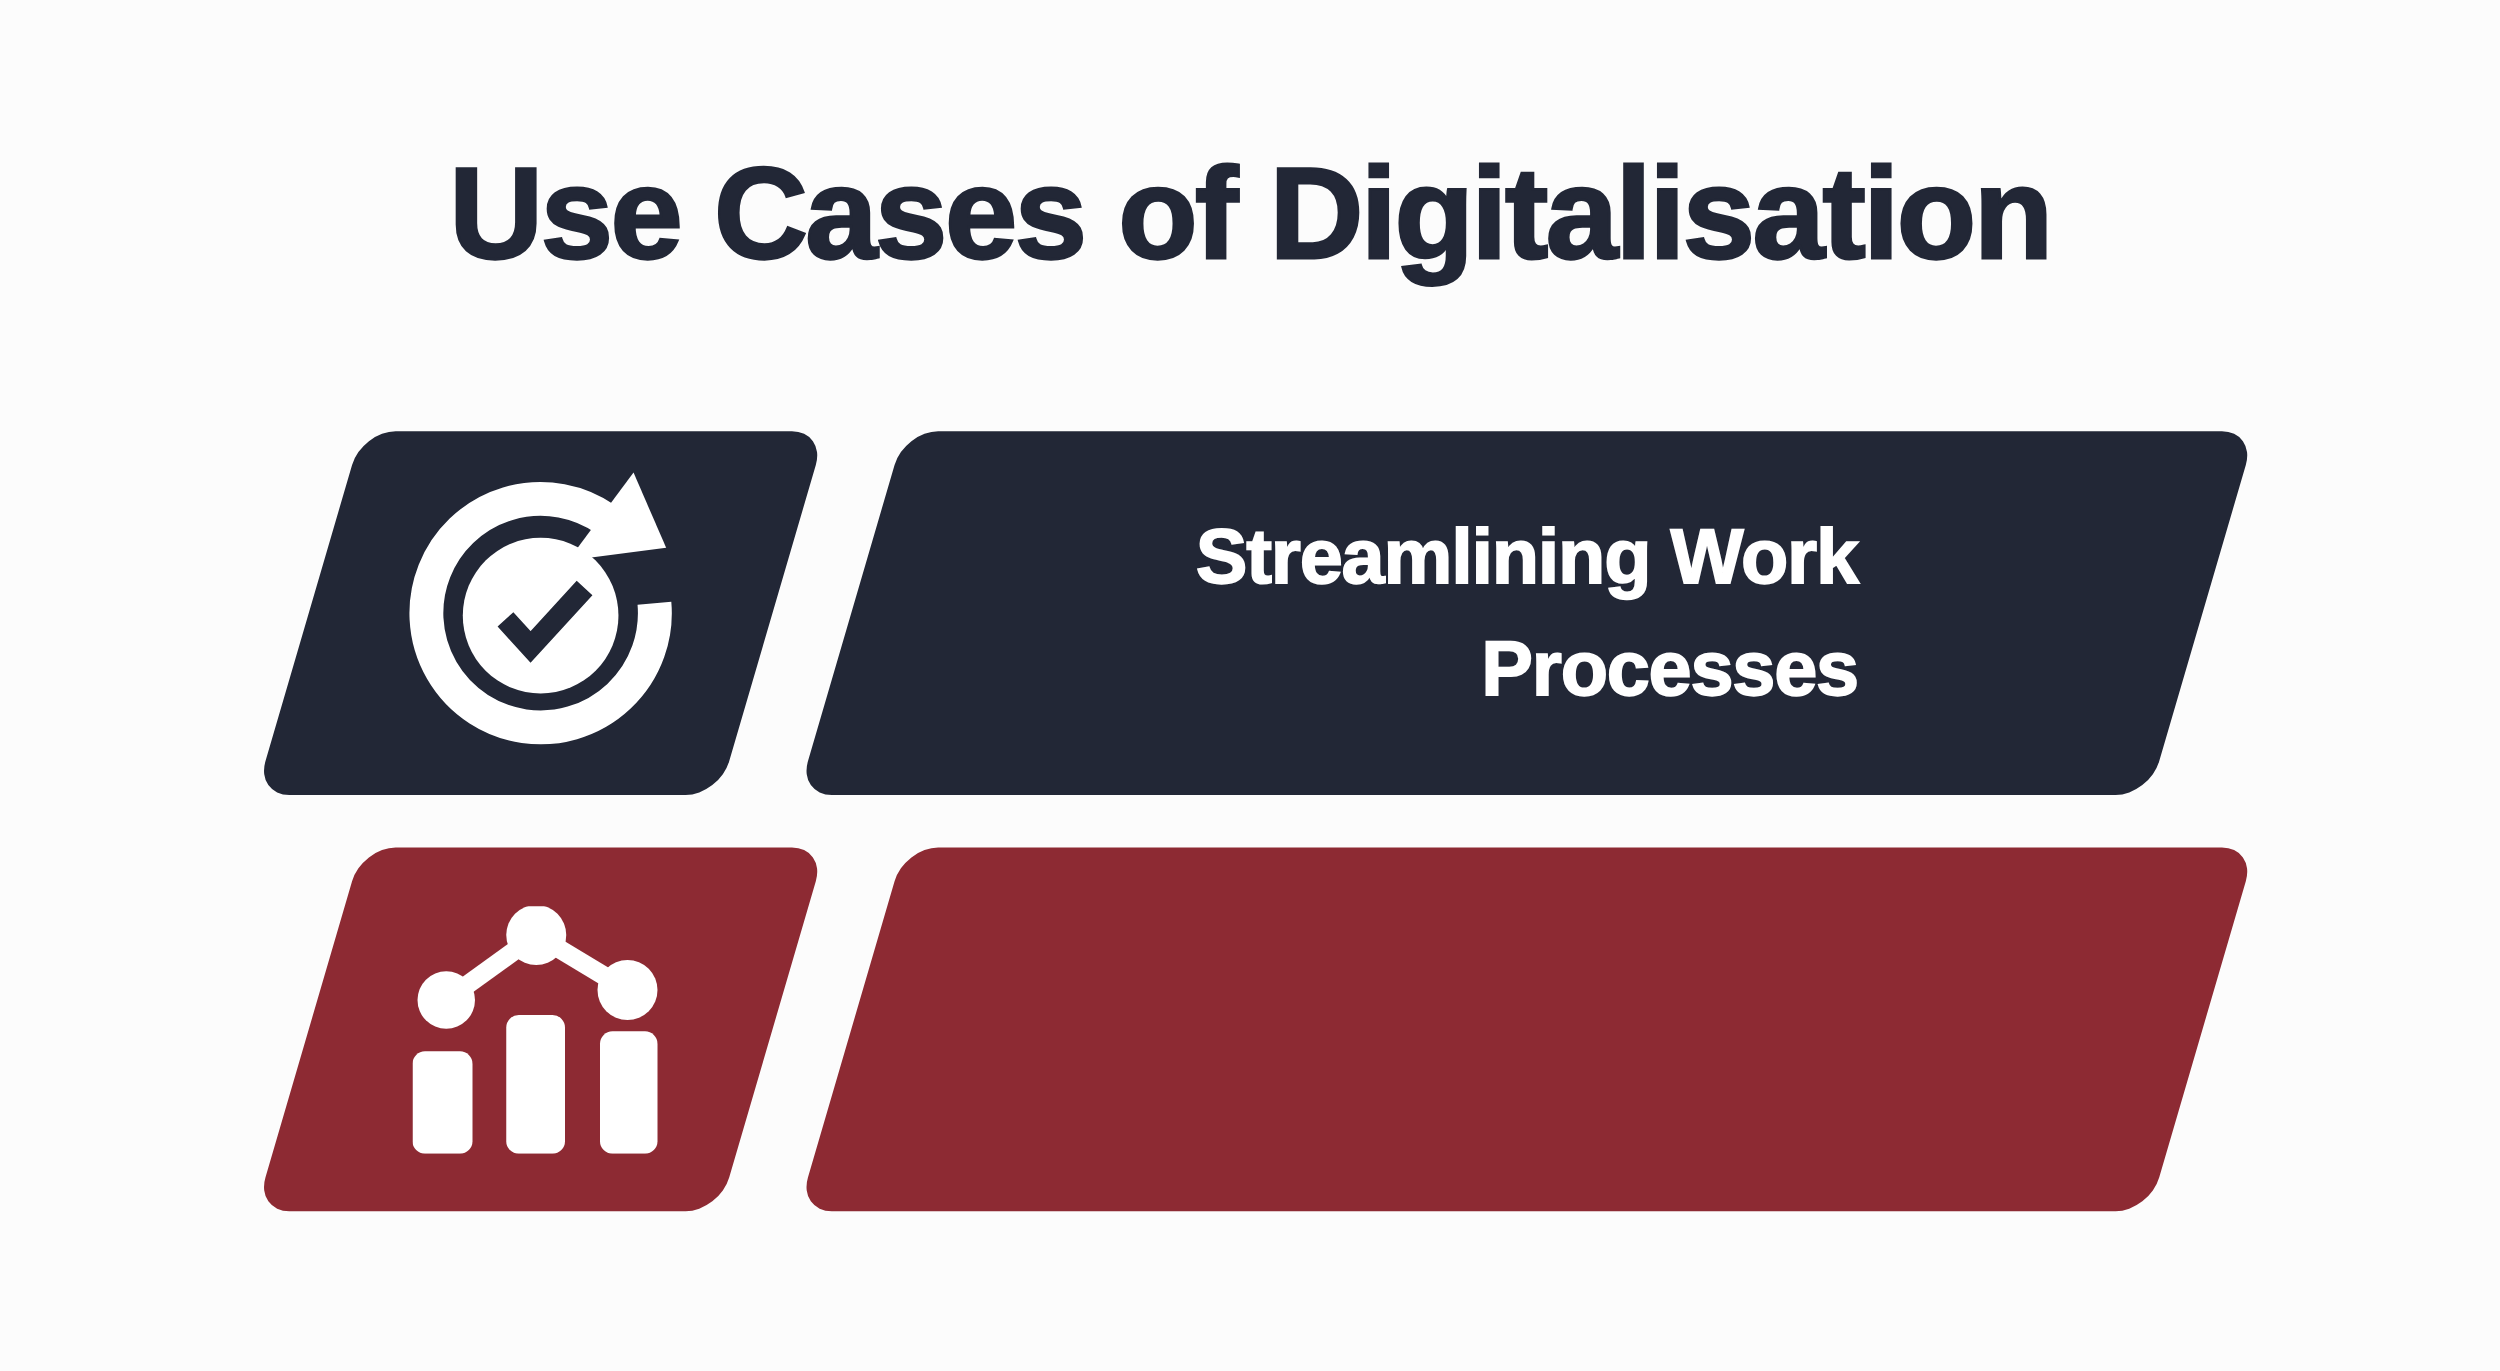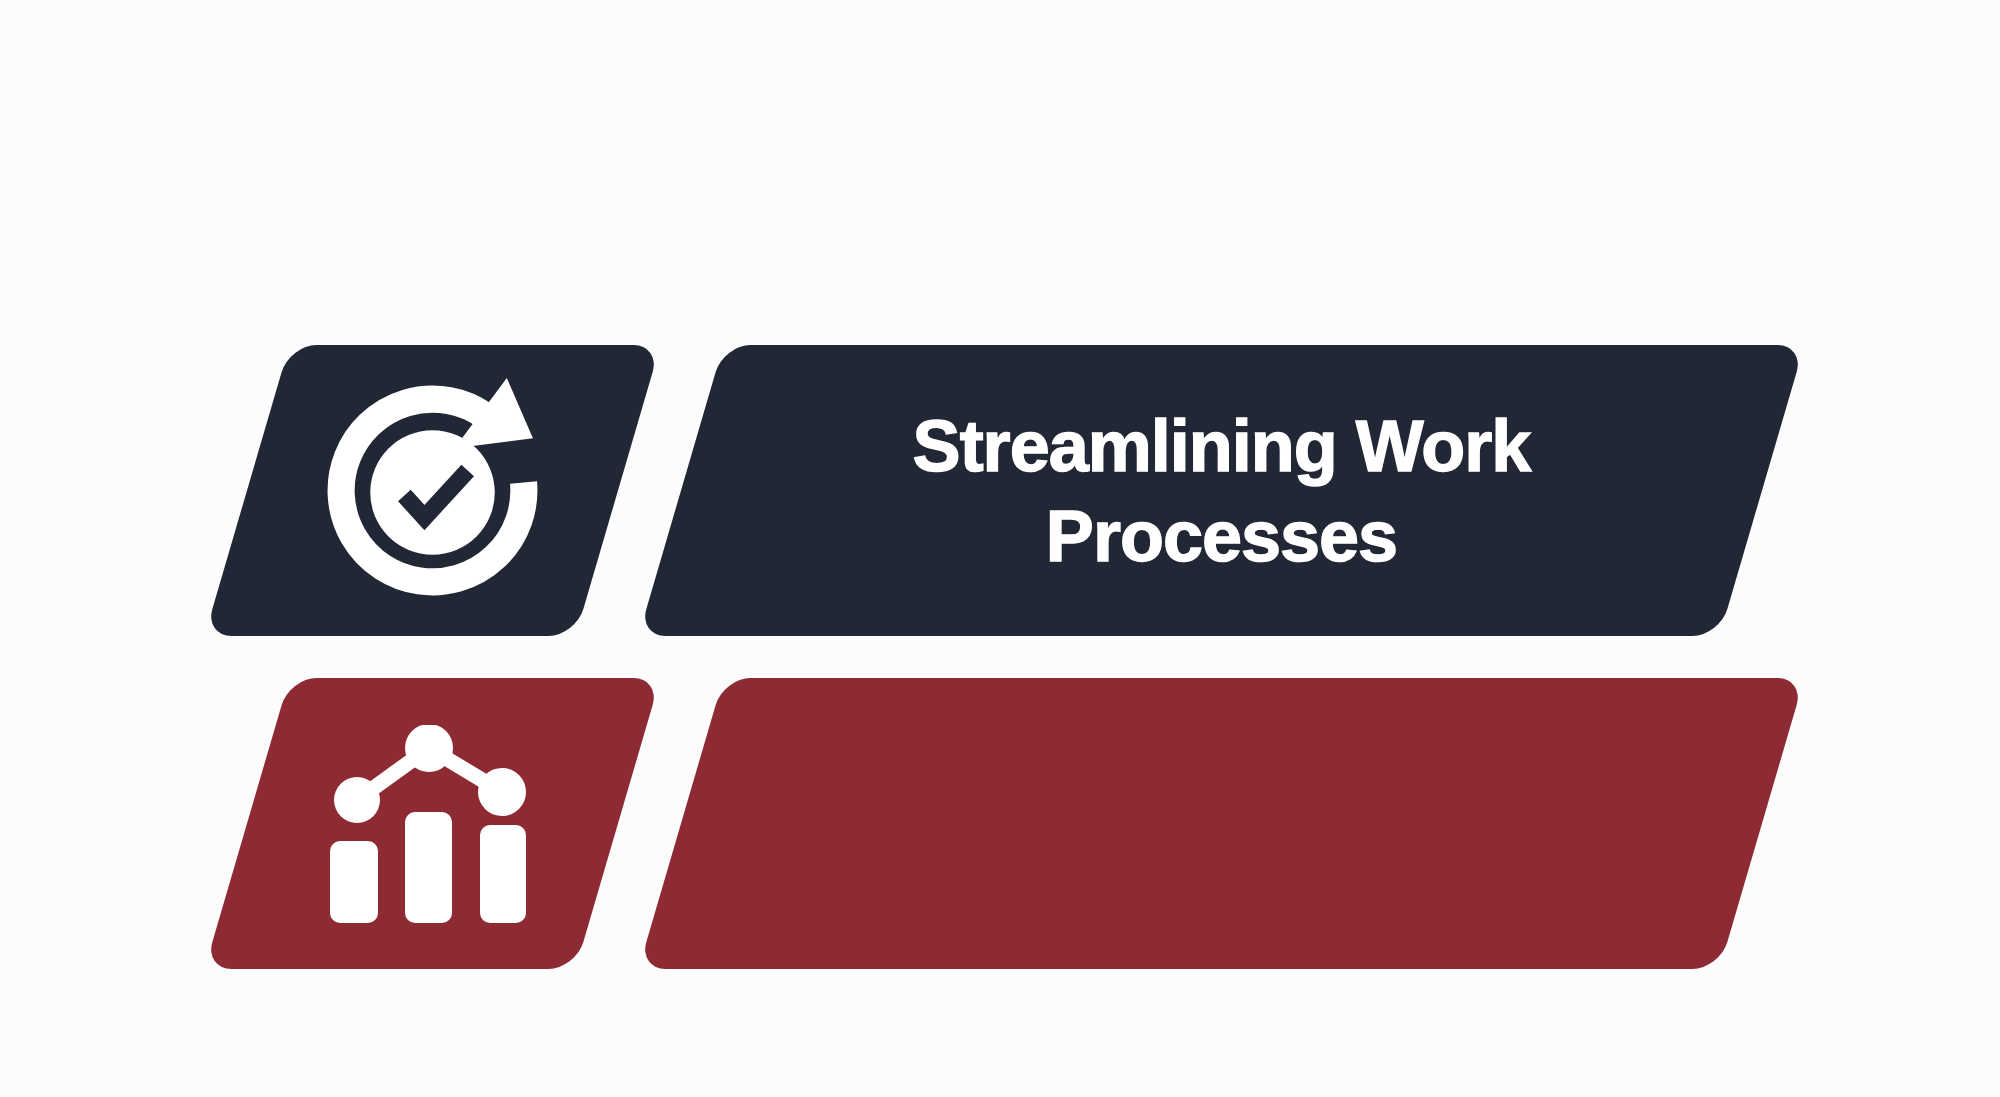--- a/index.html
+++ b/index.html
@@ -45,36 +45,37 @@
     position: absolute;
     left: 681px;
     width: 1081px;
     height: 291px;
     display: flex;
     align-items: center;
     justify-content: center;
   }
   .row-label {
     color: #ffffff;
-    font-size: 72px;
+    font-size: 62px;
     font-weight: 700;
     line-height: 90px;
     letter-spacing: -1px;
-    text-align: center;
+    text-align: right;
     white-space: pre-line;
     -webkit-text-stroke: 1.4px #ffffff;
   }
   .icon-layer { position: absolute; }
   .icon-layer svg { display: block; }
 </style>
 </head>
 <body>
 
 <div id="canvas">
 
+  <div class="title">Use Cases of Digitalisation</div>
 
   <div class="pgram navy icon-box row1"></div>
   <div class="icon-layer" style="left:316px; top:374px;">
     <svg width="233" height="233" viewBox="-116 -116 232 232" aria-hidden="true">
 
       <path d="M 90.65 -7.93 A 91 91 0 1 1 52.19 -74.54" fill="none" stroke="#ffffff" stroke-width="27"></path>
 
       <polygon points="100,-52 22,-42 74,-112" fill="#ffffff"></polygon>
 
       <circle cx="0" cy="2" r="62" fill="#ffffff"></circle>

